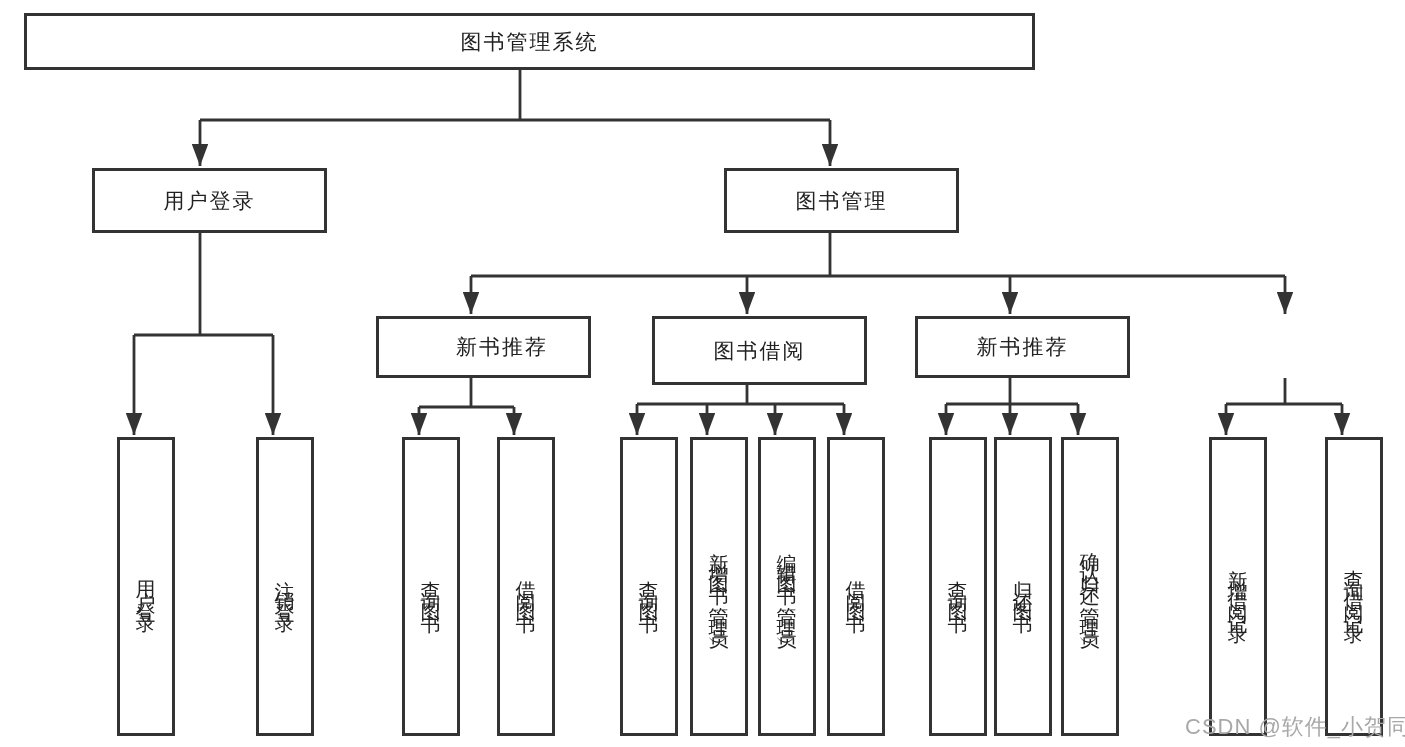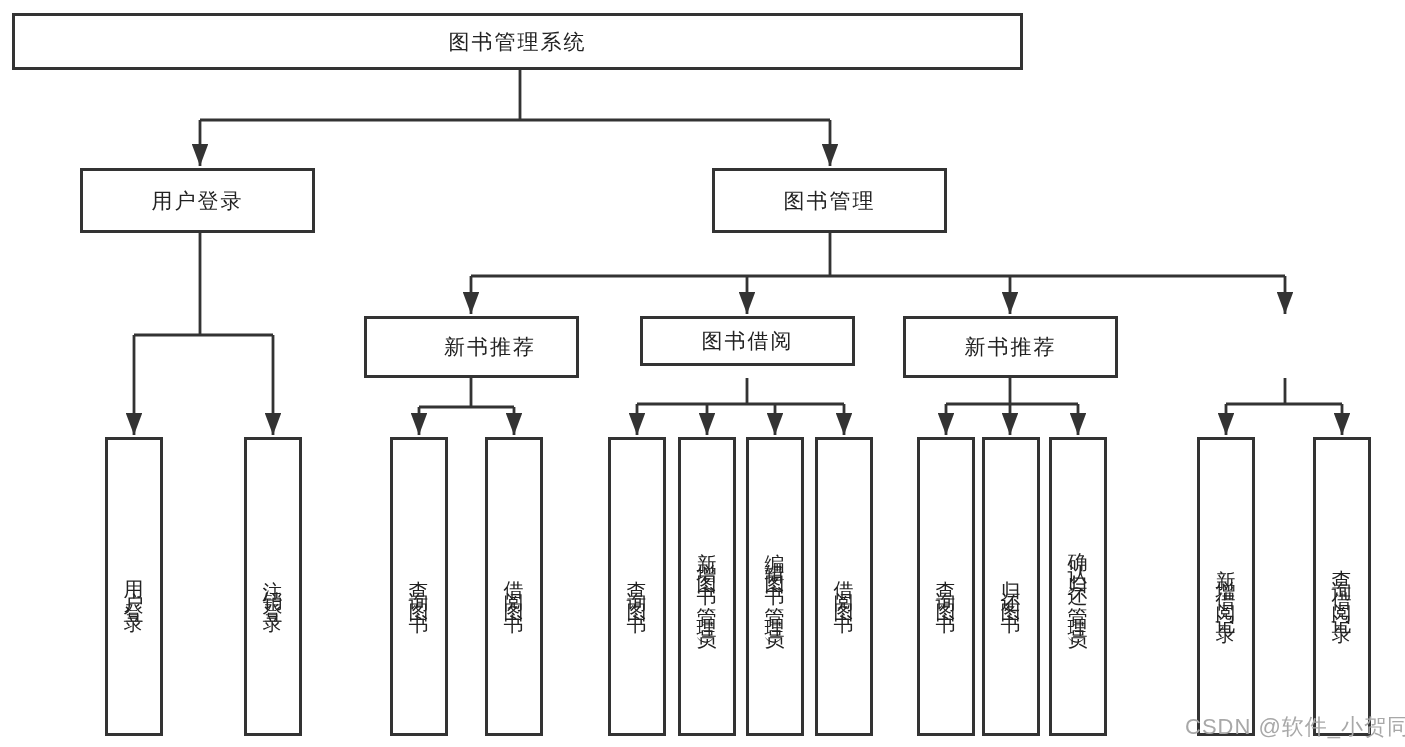--- a/index.html
+++ b/index.html
@@ -5,21 +5,21 @@
   html,body{margin:0;padding:0;background:#ffffff;}
   #stage{
     position:relative;width:1405px;height:747px;background:#ffffff;
     font-family:"Liberation Sans",sans-serif;overflow:hidden;
   }
   #wires{position:absolute;left:0;top:0;width:1405px;height:747px;z-index:1;}
   .box{
     position:absolute;box-sizing:border-box;background:#ffffff;
     border:3px solid #333333;color:#222222;z-index:2;
     display:flex;align-items:center;justify-content:center;
-    font-size:21px;letter-spacing:2px;line-height:1.2;text-align:center;
+    font-size:21px;letter-spacing:2px;line-height:1.2;text-align:center;margin-left:12px;
   }
   .vbox{
     writing-mode:vertical-rl;text-orientation:mixed;
     font-size:20px;letter-spacing:11px;line-height:1;
     padding:8px 0;
   }
   #watermark{
     position:absolute;z-index:3;color:#a8a8a8;font-size:22px;
     letter-spacing:1px;white-space:nowrap;left:1185px;top:712px;
   }
@@ -71,21 +71,21 @@
       <path d="M1342,404 V435" marker-end="url(#ah)"></path>
     </g>
   </svg>
 
   <div class="box" style="left:12px;top:13px;width:1011px;height:57px;">图书管理系统</div>
 
   <div class="box" style="left:80px;top:168px;width:235px;height:65px;">用户登录</div>
   <div class="box" style="left:712px;top:168px;width:235px;height:65px;">图书管理</div>
 
   <div class="box" style="left:364px;top:316px;width:215px;height:62px;padding-left:37px;">新书推荐</div>
-  <div class="box" style="left:640px;top:316px;width:215px;height:50px;">图书借阅</div>
+  <div class="box" style="left:640px;top:316px;width:215px;height:69px;">图书借阅</div>
   <div class="box" style="left:903px;top:316px;width:215px;height:62px;">新书推荐</div>
 
   <div class="box vbox" style="left:105px;top:437px;width:58px;height:299px;">用户登录</div>
   <div class="box vbox" style="left:244px;top:437px;width:58px;height:299px;">注销登录</div>
   <div class="box vbox" style="left:390px;top:437px;width:58px;height:299px;">查询图书</div>
   <div class="box vbox" style="left:485px;top:437px;width:58px;height:299px;">借阅图书</div>
   <div class="box vbox" style="left:608px;top:437px;width:58px;height:299px;">查询图书</div>
   <div class="box vbox" style="left:678px;top:437px;width:58px;height:299px;">新增图书（管理员）</div>
   <div class="box vbox" style="left:746px;top:437px;width:58px;height:299px;">编辑图书（管理员）</div>
   <div class="box vbox" style="left:815px;top:437px;width:58px;height:299px;">借阅图书</div>

